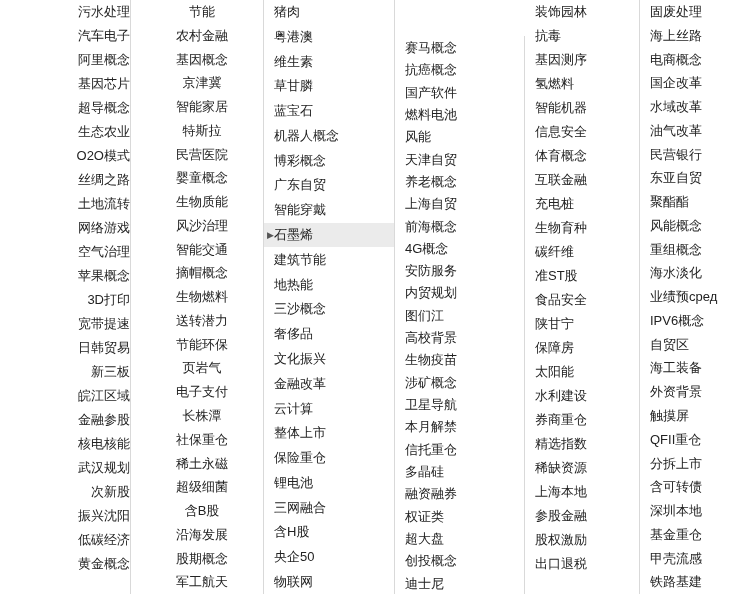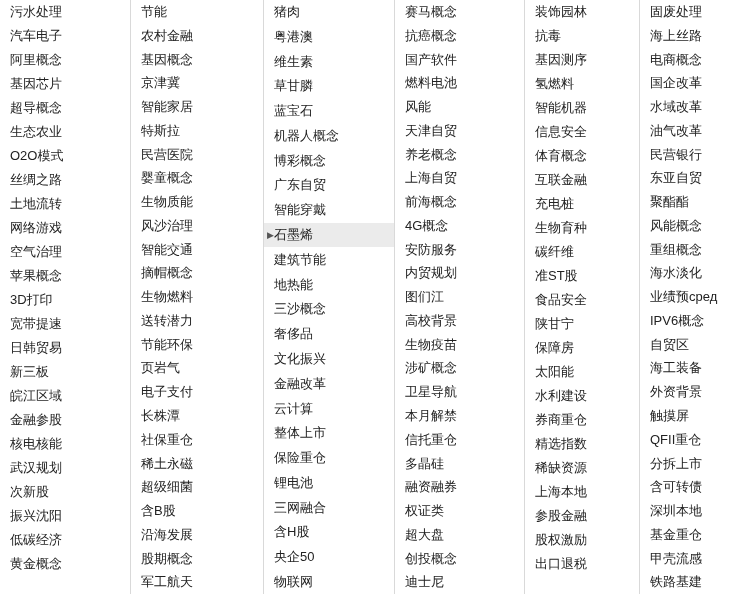--- a/index.html
+++ b/index.html
@@ -21,24 +21,24 @@
   }
   .col {
     display: flex;
     flex-direction: column;
     border-right: 1px solid #d9d9d9;
     box-sizing: border-box;
   }
   .col:last-child {
     border-right: none;
   }
-  .col-0 { width: 131px; }
-  .col-1 { width: 133px; }
+  .col-0 { width: 131px; text-align: right; }
+  .col-1 { width: 133px; align-items: center; }
   .col-2 { width: 131px; justify-content: space-between; }
-  .col-3 { width: 130px; }
+  .col-3 { width: 130px; margin-top: 36px; }
   .col-4 { width: 115px; }
   .col-5 { width: 106px; }
 
   .cell {
     height: 24px;
     line-height: 24px;
     font-size: 13px;
     color: #222222;
     padding-left: 10px;
     box-sizing: border-box;

